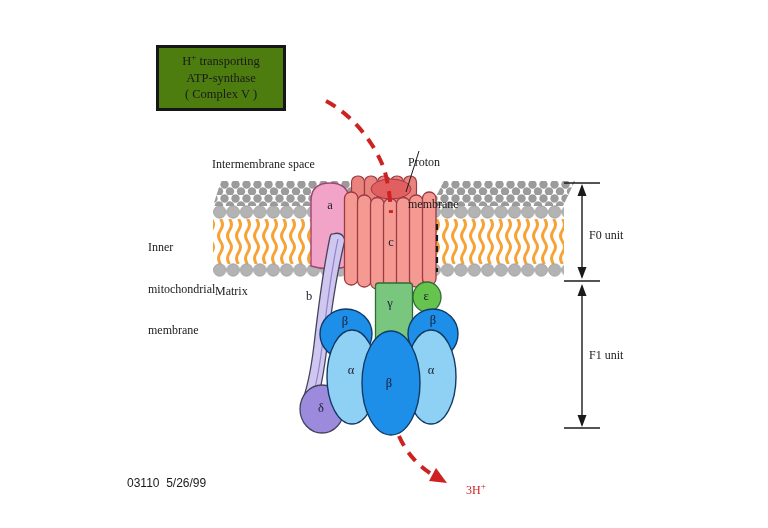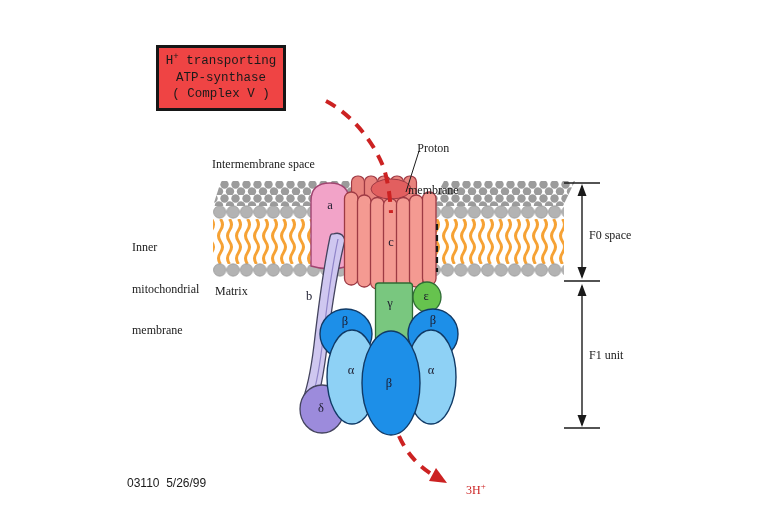--- a/index.html
+++ b/index.html
@@ -5,21 +5,21 @@
   html,body{margin:0;padding:0;background:#fff;}
   .stage{position:relative;width:768px;height:528px;background:#fff;overflow:hidden;
          font-family:"Liberation Serif","DejaVu Serif",serif;color:var(--c-ink,#1a1a1a);}
   .stage svg{position:absolute;left:0;top:0;}
   .lbl{position:absolute;font-size:12px;line-height:14px;white-space:pre;}
   .ctr{transform:translate(-50%,-50%);}
   .greek{font-size:12.5px;color:#1c1c2e;}
   .lbl sup,.title-box sup{font-size:9px;vertical-align:super;line-height:0;}
   .red-txt{color:var(--c-red,#cc2222);}
   .title-box{position:absolute;left:156px;top:45px;width:120px;border:3px solid #161616;
-             background:#ef4444;text-align:center;padding:5px 2px;font-size:12.5px;line-height:16.5px;font-family:Liberation Mono, monospace;}
+             background:#4d7c0f;text-align:center;padding:5px 2px;font-size:12.5px;line-height:16.5px;}
   .inner-mem-lbl div{line-height:13.5px;}
   
   .topdot{fill:var(--c-dot,#9b9b9b);}
   .tailpath{fill:none;stroke:var(--c-tail,#f6a235);stroke-width:3;}
   .headcircle{fill:var(--c-head,#b3b3b3);stroke:var(--c-head_edge,#949494);stroke-width:.7;}
   
   .su-a{fill:var(--c-a_fill,#f2a3c8);stroke:var(--c-a_edge,#a04470);stroke-width:1.4;}
   .su-c{fill:var(--c-c_fill,#f49a92);stroke:var(--c-c_edge,#9e3a44);stroke-width:1.3;}
   .su-cback{fill:var(--c-c_back,#e8837d);stroke:var(--c-c_edge,#9e3a44);stroke-width:1.2;}
   .channel-open{fill:var(--c-channel_fill,#e25f5f);stroke:var(--c-c_edge,#9e3a44);stroke-width:1;}
@@ -139,36 +139,36 @@
 
     <line class="ptr" x1="419" y1="151" x2="406" y2="192"></line>
   </svg>
 
   <div class="title-box">
     <div><span>H</span><sup>+</sup><span> transporting</span></div>
     <div>ATP-synthase</div>
     <div>( Complex V )</div>
   </div>
 
-  <div class="lbl" style="left:408px;top:113px;text-align:center;">
+  <div class="lbl" style="left:408px;top:127px;">
     <div>Proton</div>
     <div>membrane</div>
   </div>
 
   <div class="lbl" style="left:212px;top:157px;">Intermembrane space</div>
 
-  <div class="lbl inner-mem-lbl" style="left:132px;top:213px;">
+  <div class="lbl inner-mem-lbl" style="left:148px;top:213px;">
     <div>Inner</div>
     <div>mitochondrial</div>
     <div>membrane</div>
   </div>
 
   <div class="lbl" style="left:215px;top:284px;text-align:right;">Matrix</div>
 
-  <div class="lbl" style="left:589px;top:228px;">F0 space</div>
+  <div class="lbl" style="left:589px;top:228px;">F0 unit</div>
 
   <div class="lbl" style="left:589px;top:348px;">F1 unit</div>
 
   <div class="lbl red-txt" style="left:454px;top:469px;">
     <span>3H</span><sup>+</sup>
   </div>
 
   <div class="lbl" style="left:127px;top:476px;font-family:'Liberation Sans','DejaVu Sans',sans-serif;">03110  5/26/99</div>
 
   <div class="lbl greek ctr" style="left:330px;top:205px;">a</div>

